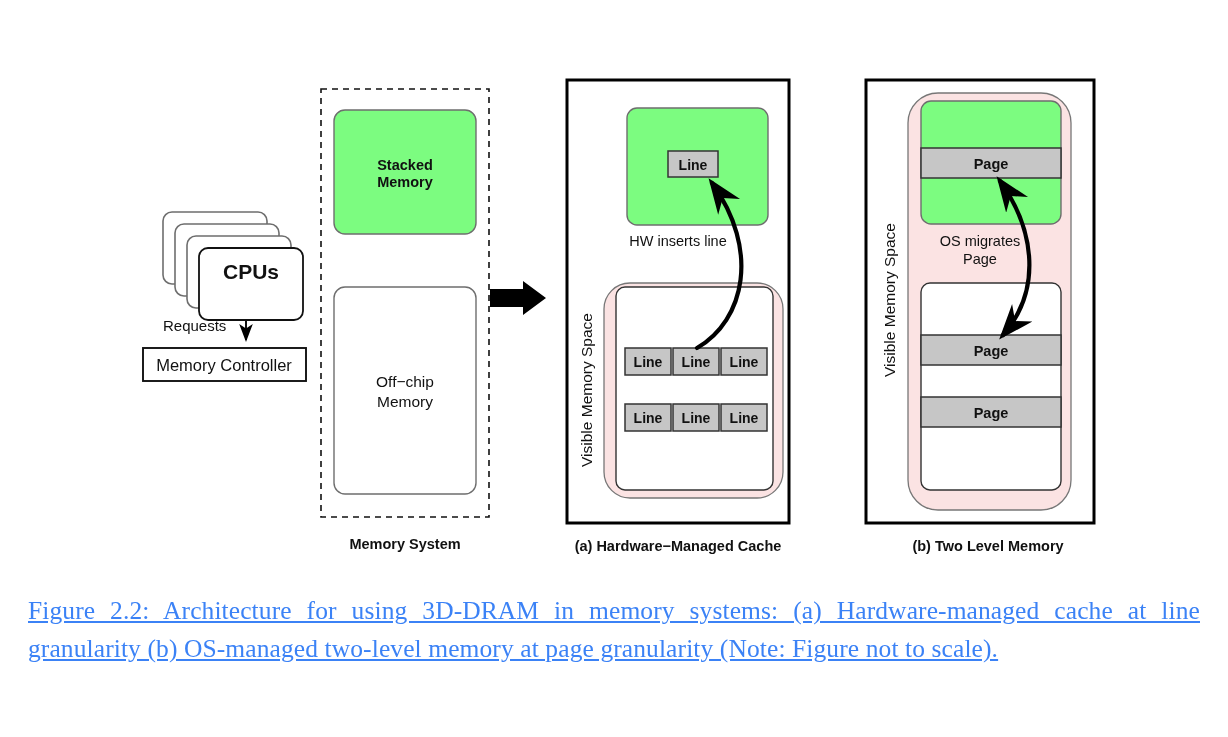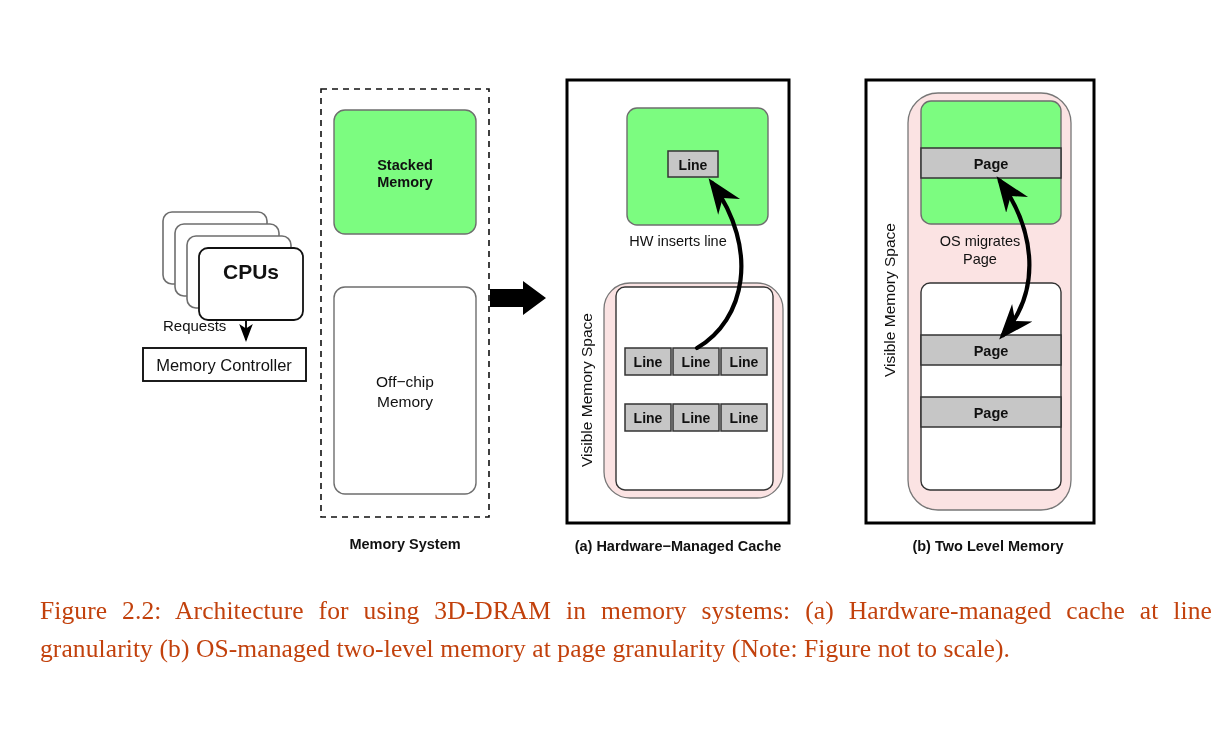--- a/index.html
+++ b/index.html
@@ -34,30 +34,31 @@
 
   .dg-text {
     font-family: "Liberation Sans", sans-serif;
     fill: #111111;
   }
   .t-bold { font-weight: bold; }
 
   
   #caption {
     position: absolute;
-    left: 40px;
+    left: 28px;
     top: 592px;
     width: 1172px;
     font-family: "Liberation Serif", serif;
     font-size: 25.5px;
     line-height: 38px;
-    color: #c2410c;
+    color: #3b82f6;
     text-align: justify;
     text-justify: inter-word;
     letter-spacing: 0.1px;
+    text-decoration: underline;
   }
 </style>
 </head>
 <body>
 
 <div id="figure-root">
 
   <svg id="figure-svg" viewBox="0 0 1228 737">
     <defs>
       <marker id="arrowThin" markerWidth="10" markerHeight="10" refX="8" refY="4" orient="auto" markerUnits="strokeWidth">

